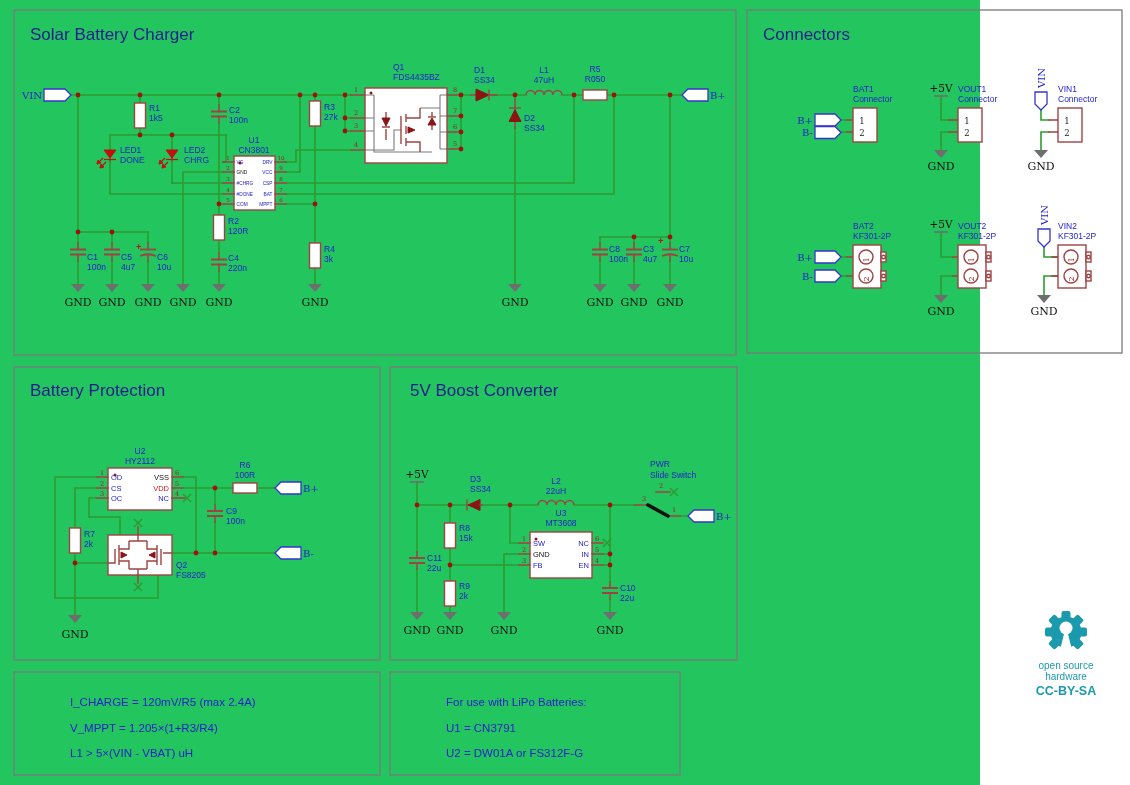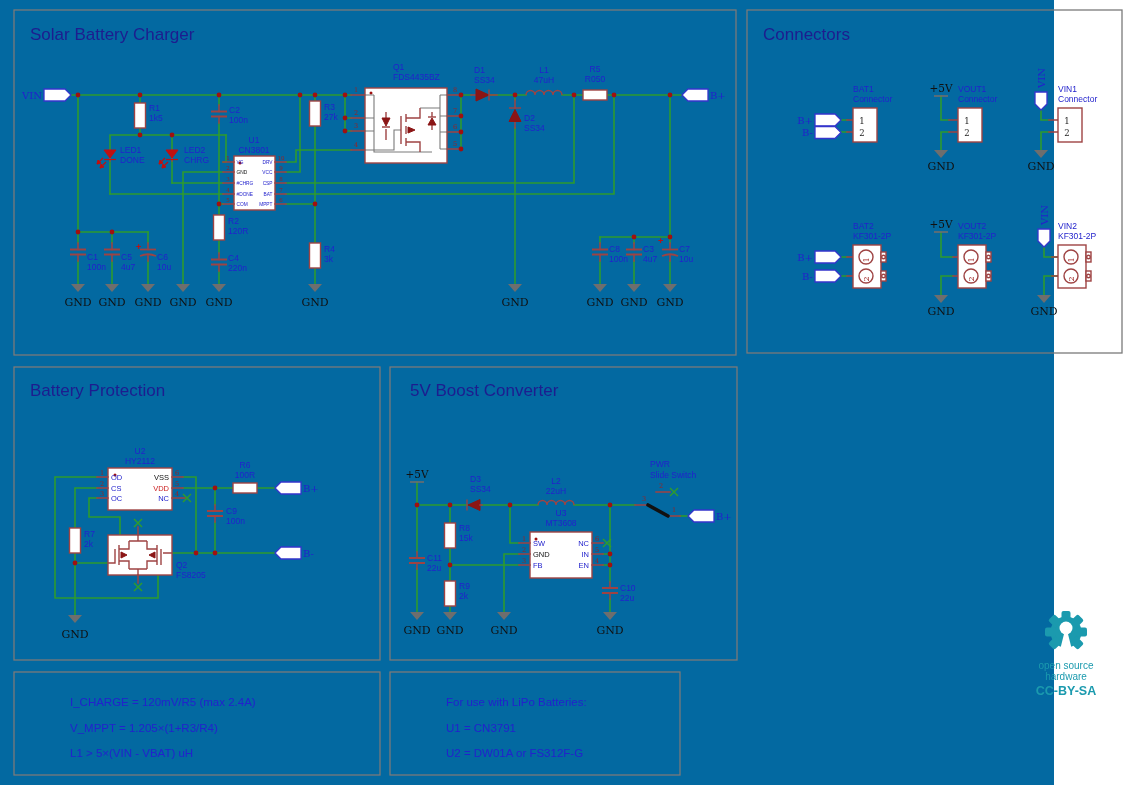--- a/index.html
+++ b/index.html
@@ -1,16 +1,16 @@
 <!DOCTYPE html>
 <html><head>
 <meta charset="utf-8">
 <style>
   html,body{margin:0;padding:0;background:#fff}
-  .stage{width:1054px;height:785px;position:relative;background:#0369a1;font-family:"Liberation Sans",sans-serif}
+  .stage{width:980px;height:785px;position:relative;background:#22c55e;font-family:"Liberation Sans",sans-serif}
   svg{display:block}
   .box{fill:none;stroke:#7a7a7a;stroke-width:1.3}
   .w{stroke:#2e9b2e;stroke-width:1.6;fill:none;stroke-linecap:square}
   .pin{stroke:#9e4343;stroke-width:1.5;fill:none;stroke-linecap:square}
   .body{fill:#fff;stroke:#9e4343;stroke-width:1.4}
   .cmp{stroke:#9e4343;stroke-width:1.4;fill:none}
   .plate{stroke:#9e4343;stroke-width:1.8;fill:none}
   .df{fill:#8b1515;stroke:#8b1515;stroke-width:1}
   .ledf{fill:#c01010;stroke:#c01010;stroke-width:1}
   .ledw{stroke:#c01010;stroke-width:1.2;fill:none}

